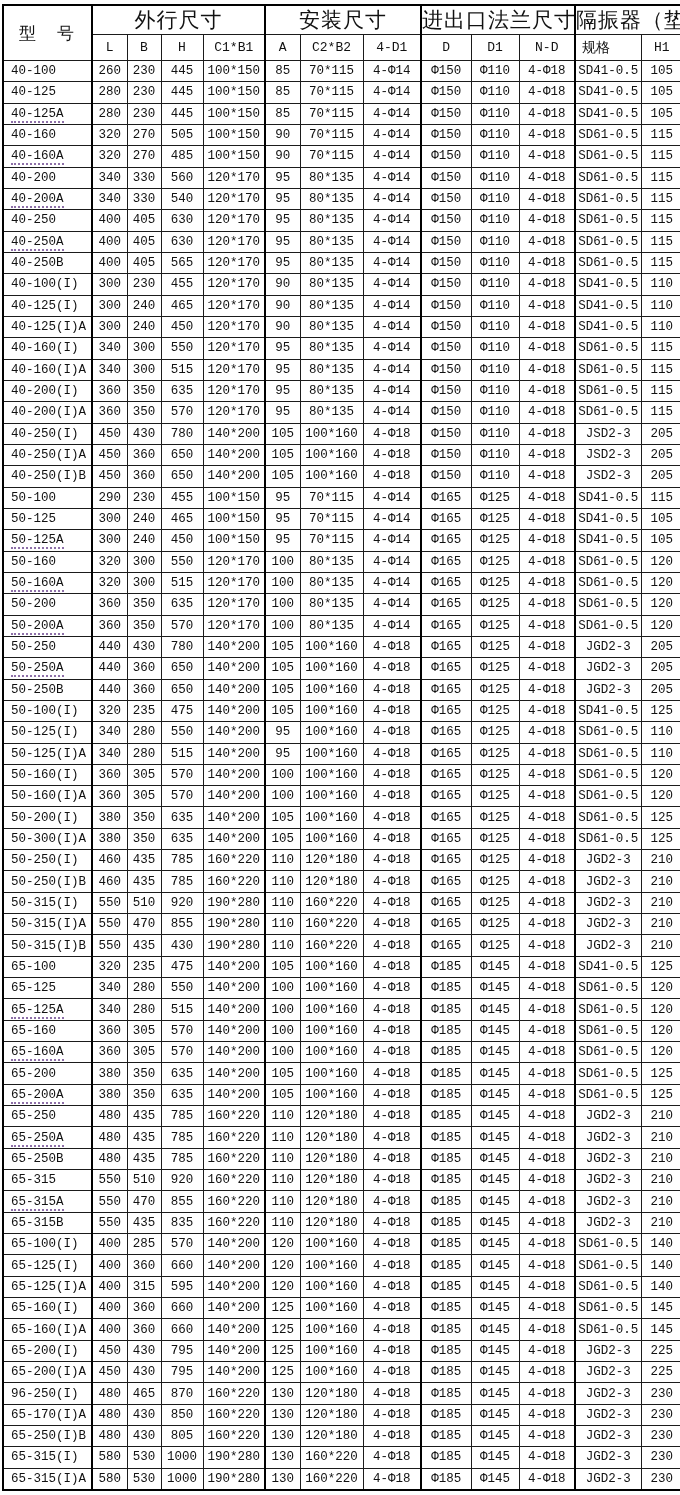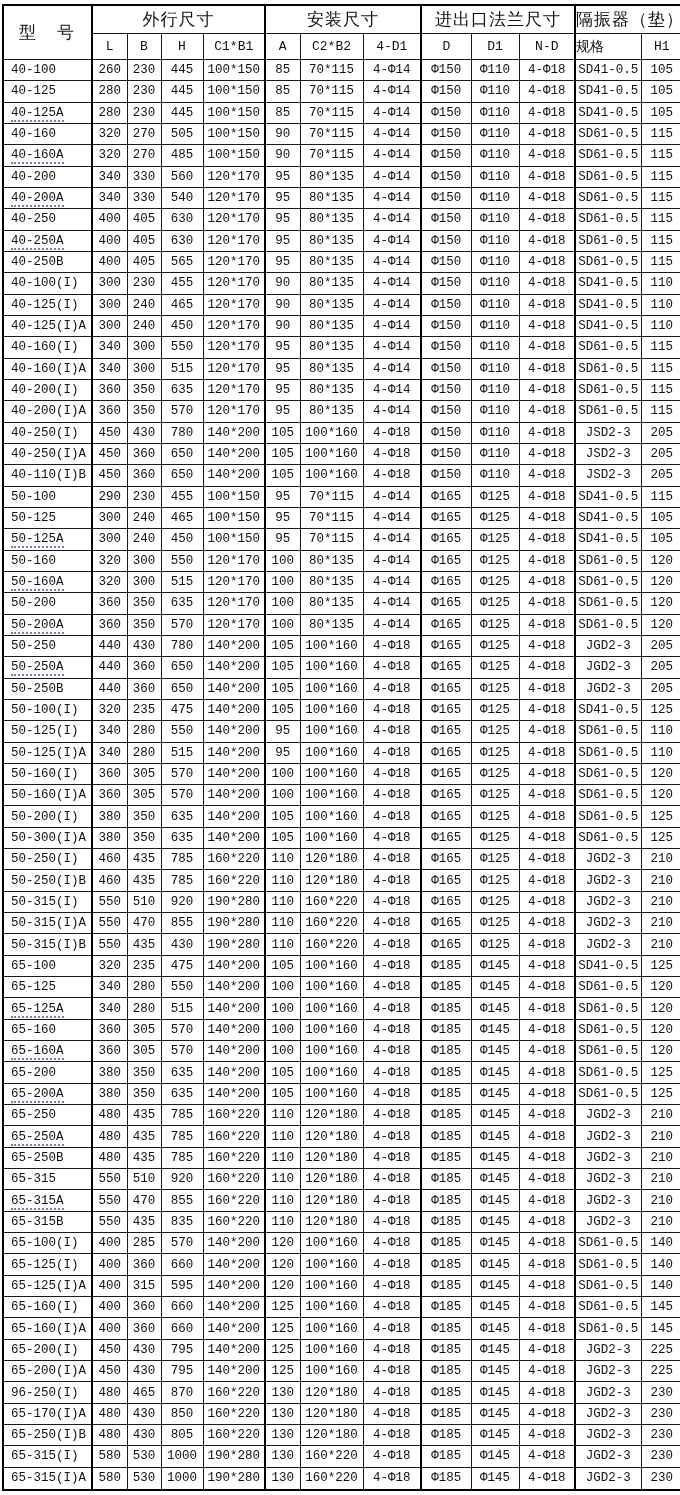--- a/index.html
+++ b/index.html
@@ -24,33 +24,34 @@
     color:#111;
   }
   
   th.model-head{
     font-family:"Liberation Serif","DejaVu Serif",serif;
     font-size:17px;
     letter-spacing:2px;
   }
   th.grp{
     font-family:"Liberation Serif","DejaVu Serif",serif;
-    font-size:17px;
+    font-size:21px;
     height:27px;
     letter-spacing:1px;
   }
   th.sub{
     font-family:"Liberation Mono","DejaVu Sans Mono",monospace;
     font-size:13px;
     height:25px;
   }
   th.sub-cn{
     font-family:"Liberation Serif","DejaVu Serif",serif;
     font-size:14px;
     text-align:left;
+    padding-left:6px;
   }
   
   tbody td{
     font-family:"Liberation Mono","DejaVu Sans Mono",monospace;
     font-size:12.5px;
     height:20px;
   }
   td.model{
     text-align:left;
     padding-left:7px;
@@ -383,21 +384,21 @@
           <td class="gsep">105</td>
           <td>100*160</td>
           <td>4-Φ18</td>
           <td class="gsep">Φ150</td>
           <td>Φ110</td>
           <td>4-Φ18</td>
           <td class="gsep">JSD2-3</td>
           <td>205</td>
         </tr>
         <tr>
-          <td class="model"><span>40-110(I)B</span></td>
+          <td class="model"><span>40-250(I)B</span></td>
           <td class="gsep">450</td>
           <td>360</td>
           <td>650</td>
           <td>140*200</td>
           <td class="gsep">105</td>
           <td>100*160</td>
           <td>4-Φ18</td>
           <td class="gsep">Φ150</td>
           <td>Φ110</td>
           <td>4-Φ18</td>

